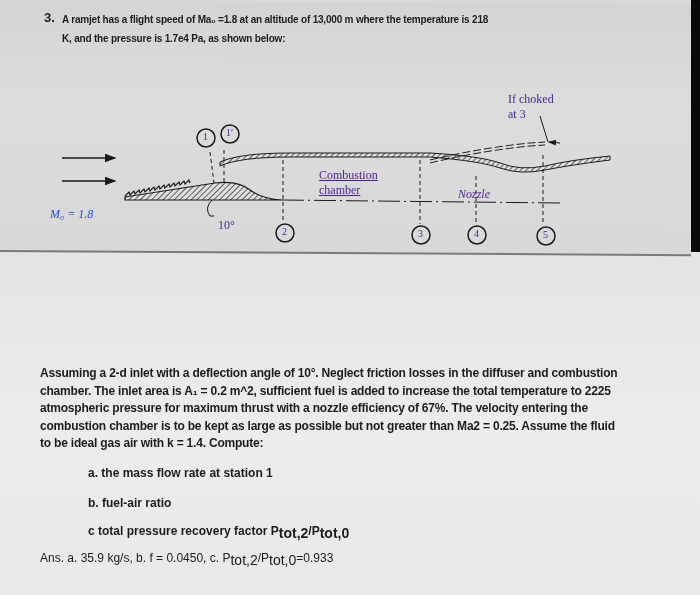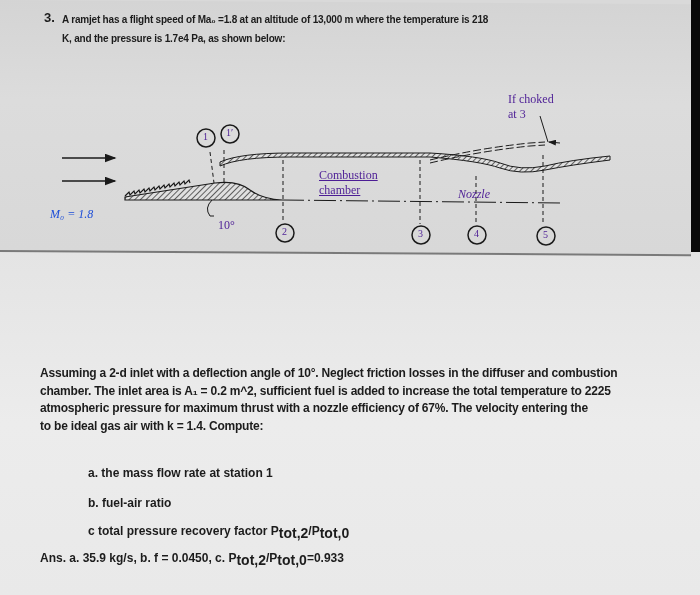--- a/index.html
+++ b/index.html
@@ -22,21 +22,21 @@
     .sheet-bottom {
       position: absolute; left: 0; top: 252px; width: 700px; height: 343px;
       background: linear-gradient(180deg, #e4e4e4 0%, #ececec 50%, #e9e9e9 100%);
     }
     .prob-num { position: absolute; left: 44px; top: 10px; font-size: 13px; font-weight: bold; }
     .prob-text { position: absolute; left: 62px; top: 10px; width: 560px; font-size: 10px; line-height: 19px; font-weight: bold; letter-spacing: -0.2px; }
     .diagram { position: absolute; left: 0; top: 0; width: 700px; height: 250px; }
     .lbl { position: absolute; font-family: "Liberation Serif", serif; font-size: 12px; color: #4c1d95; }
     .para { position: absolute; left: 40px; top: 345px; width: 580px; font-size: 12px; line-height: 17.5px; font-weight: bold; letter-spacing: -0.2px; text-align: justify; margin-top: 20px; }
     .item { position: absolute; left: 88px; font-size: 12px; font-weight: bold; }
-    .ans { position: absolute; left: 40px; top: 551px; font-size: 12px; font-weight: bold; }
+    .ans { position: absolute; left: 40px; top: 551px; font-size: 12px; font-weight: normal; }
     sub { font-size: 14px; }
   </style>
 </head>
 <body>
 
 <div class="sheet-bottom"></div>
 <div class="sheet-top"></div>
 <div class="black-edge"></div>
 
 <div class="prob-num">3.</div>
@@ -106,20 +106,21 @@
 <div class="lbl" style="left:226px;top:127px;font-size:10px;">1′</div>
 <div class="lbl" style="left:282px;top:226px;font-size:10px;">2</div>
 <div class="lbl" style="left:418px;top:228px;font-size:10px;">3</div>
 <div class="lbl" style="left:474px;top:228px;font-size:10px;">4</div>
 <div class="lbl" style="left:543px;top:229px;font-size:10px;">5</div>
 
 <div class="para">
   <div>Assuming a 2-d inlet with a deflection angle of 10°. Neglect friction losses in the diffuser and combustion</div>
   <div>chamber. The inlet area is A₁ = 0.2 m^2, sufficient fuel is added to increase the total temperature to 2225</div>
   <div>atmospheric pressure for maximum thrust with a nozzle efficiency of 67%. The velocity entering the</div>
+  <div>combustion chamber is to be kept as large as possible but not greater than Ma2 = 0.25. Assume the fluid</div>
   <div>to be ideal gas air with k = 1.4. Compute:</div>
 </div>
 
 <div class="item" style="top:466px;">a. the mass flow rate at station 1</div>
 <div class="item" style="top:496px;">b. fuel-air ratio</div>
 <div class="item" style="top:524px;">
   <span>c total pressure recovery factor P</span><sub>tot,2</sub><span>/P</span><sub>tot,0</sub>
 </div>
 
 <div class="ans">

